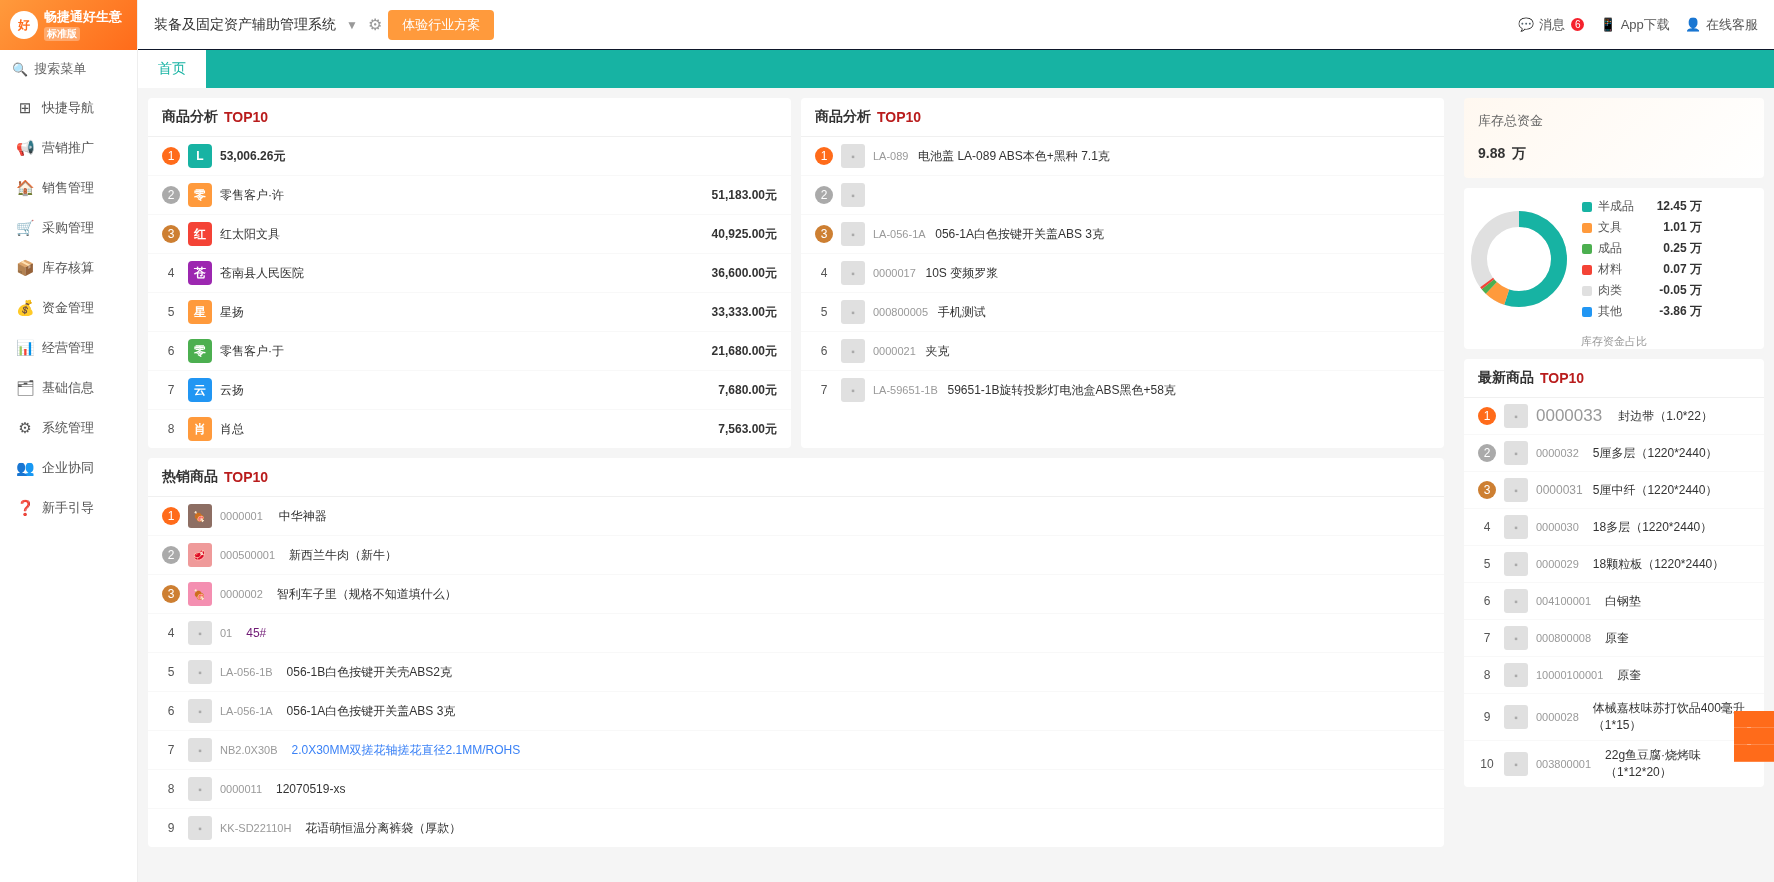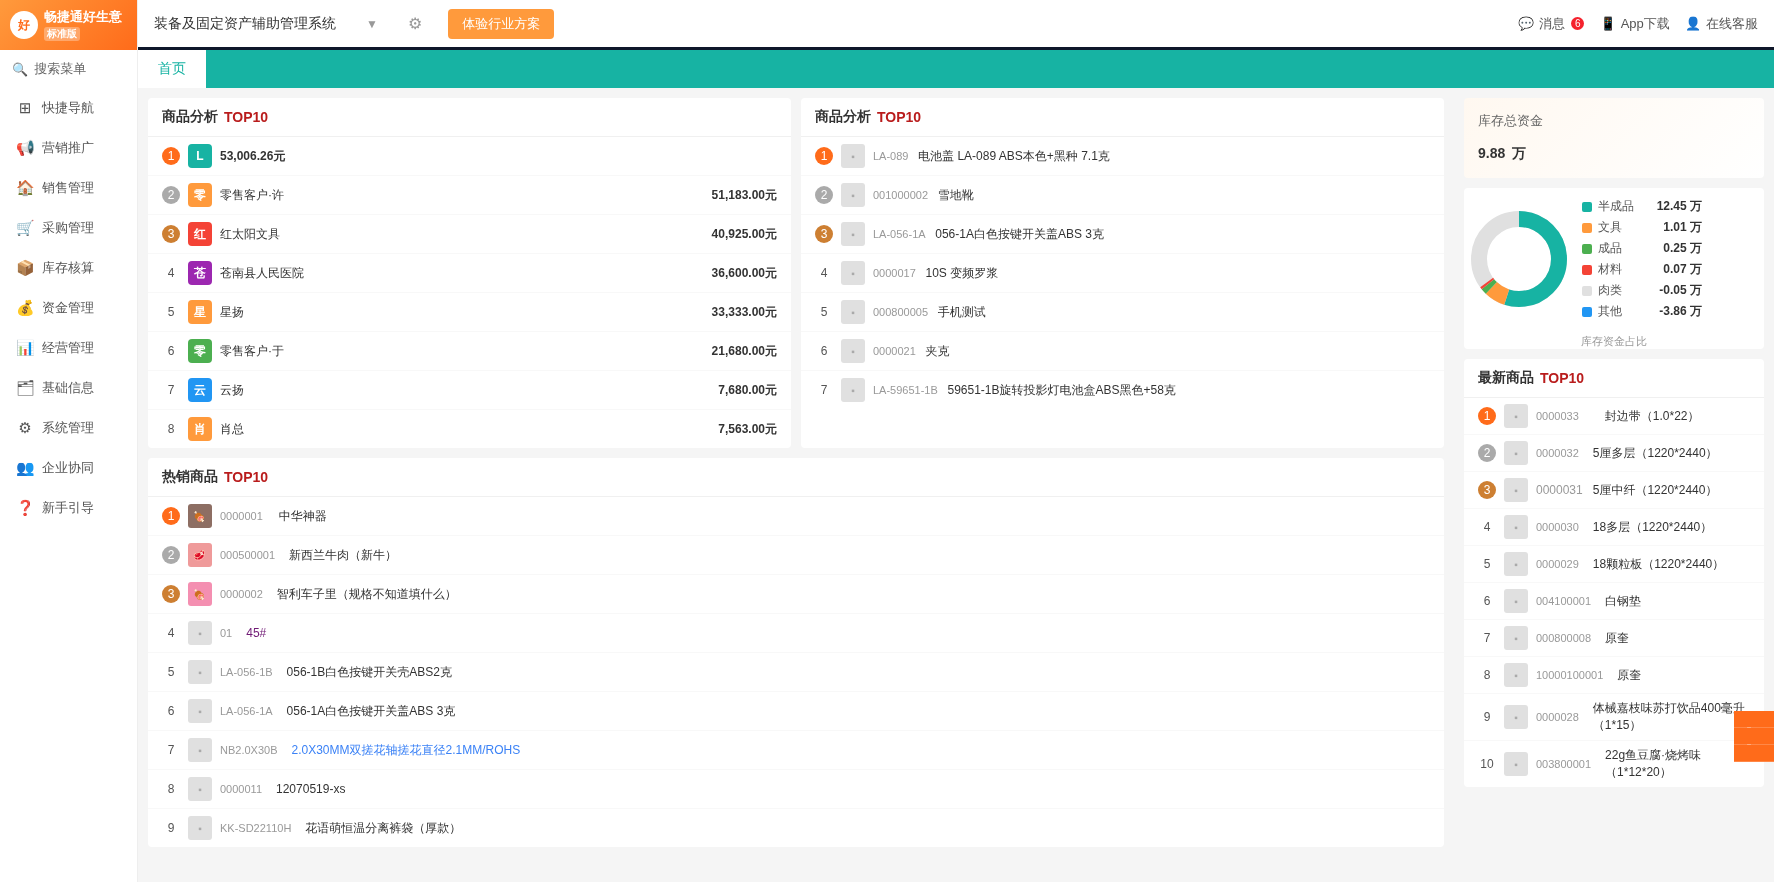--- a/index.html
+++ b/index.html
@@ -66,22 +66,22 @@
       overflow: hidden;
     }
 
     
     .topbar {
       height: 50px;
       background: #fff;
       display: flex;
       align-items: center;
       padding: 0 16px;
-      border-bottom: 3px solid #0f172a;
-      gap: 26px;
+      border-bottom: 1px solid #0f172a;
+      gap: 6px;
     }
     .topbar-title {
       font-size: 14px;
       color: #333;
       margin-right: 4px;
     }
     .topbar-chevron { color: #999; font-size: 12px; cursor: pointer; }
     .topbar-gear { color: #999; font-size: 16px; cursor: pointer; margin-left: 4px; }
     .topbar-trial-btn {
       background: #ff9a3c;
@@ -472,24 +472,20 @@
               <span class="rank-num gold">1</span>
               <div class="prod-img" style="background:#e0e0e0">▪</div>
               <div class="prod-info">
                 <span style="font-size:11px;color:#999;margin-right:6px">LA-089</span>
                 <span style="font-size:12px;color:#333">电池盖 LA-089 ABS本色+黑种 7.1克</span>
               </div>
             </div>
             <div class="prod-rank-row">
               <span class="rank-num silver">2</span>
               <div class="prod-img" style="background:#e0e0e0">▪</div>
-              <div class="prod-info">
-                <span style="font-size:11px;color:#999;margin-right:6px">001000002</span>
-                <span style="font-size:12px;color:#333">雪地靴</span>
-              </div>
             </div>
             <div class="prod-rank-row">
               <span class="rank-num bronze">3</span>
               <div class="prod-img" style="background:#e0e0e0">▪</div>
               <div class="prod-info">
                 <span style="font-size:11px;color:#999;margin-right:6px">LA-056-1A</span>
                 <span style="font-size:12px;color:#333">056-1A白色按键开关盖ABS 3克</span>
               </div>
             </div>
             <div class="prod-rank-row">
@@ -655,21 +651,21 @@
 
       <div class="card">
         <div class="card-header">
           <span>最新商品</span>
           <span class="top10-label">TOP10</span>
         </div>
         <div>
           <div class="latest-prod-row">
             <span class="rank-num gold">1</span>
             <div class="prod-img" style="background:#e0e0e0">▪</div>
-            <span style="font-size:11px;color:#999;margin-right:18px">0000033</span>
+            <span style="font-size:17px;color:#999;margin-right:8px">0000033</span>
             <span style="font-size:12px;color:#333">封边带（1.0*22）</span>
           </div>
           <div class="latest-prod-row">
             <span class="rank-num silver">2</span>
             <div class="prod-img" style="background:#e0e0e0">▪</div>
             <span style="font-size:11px;color:#999;margin-right:6px">0000032</span>
             <span style="font-size:12px;color:#333">5厘多层（1220*2440）</span>
           </div>
           <div class="latest-prod-row">
             <span class="rank-num bronze">3</span>

